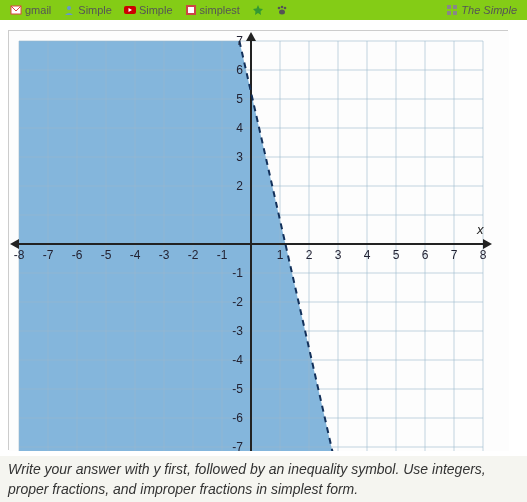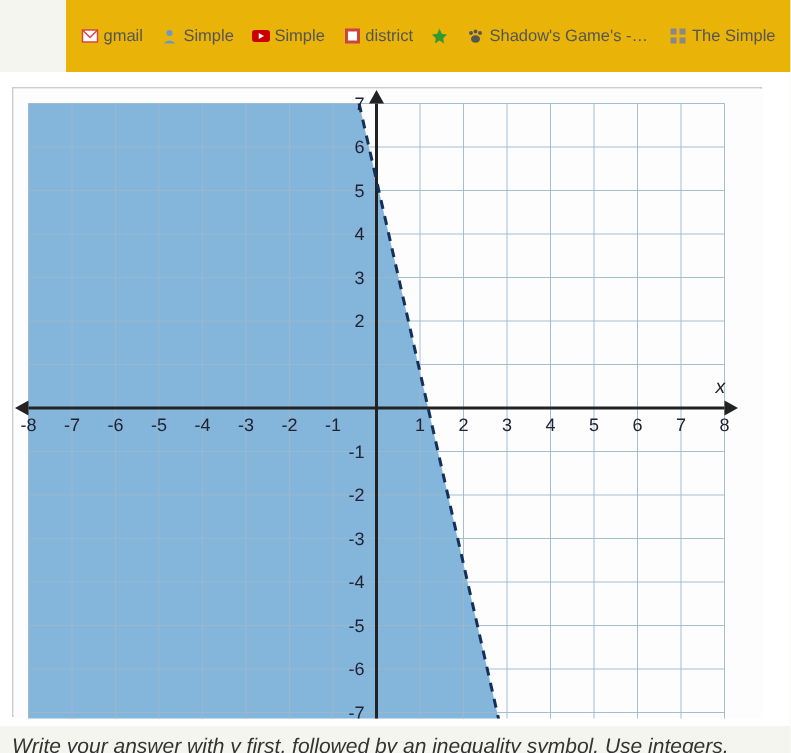--- a/index.html
+++ b/index.html
@@ -7,25 +7,24 @@
       font-family: Arial, sans-serif;
       width: 527px;
       height: 502px;
       background: #f5f5f0;
       overflow: hidden;
     }
     .bookmarks {
       display: flex;
       align-items: center;
       gap: 4px;
-      padding: 17px 6px;
-      background: #eab308;
+      padding: 3px 6px;
+      background: #84cc16;
       font-size: 11px;
       color: #555;
-      margin-left: 44px;
     }
     .bookmark-item {
       display: flex;
       align-items: center;
       gap: 3px;
       padding: 1px 4px;
       border-radius: 3px;
       cursor: pointer;
       white-space: nowrap;
     }
@@ -41,21 +40,21 @@
       background: #fff;
       border: 1px solid #ccc;
     }
     .instruction {
       padding: 4px 8px;
       font-size: 14px;
       font-style: italic;
       color: #333;
       line-height: 1.4;
     }
-    .ml-auto { margin-left: auto; }
+    .ml-auto { margin-left: auto; font-style: italic; }
   </style>
 </head>
 <body>
 
 <div class="bookmarks">
   <div class="bookmark-item">
     <span class="bm-icon">
       <svg width="12" height="12" viewBox="0 0 12 12">
           <rect x="1" y="2" width="10" height="8" fill="#fff" stroke="#d44" stroke-width="1"></rect>
           <path d="M1 2 L6 7 L11 2" stroke="#d44" stroke-width="1" fill="none"></path>
@@ -81,39 +80,38 @@
     </span>
     <span>Simple</span>
   </div>
   <div class="bookmark-item">
     <span class="bm-icon">
       <svg width="12" height="12" viewBox="0 0 12 12">
           <rect x="1" y="1" width="10" height="10" fill="#c44"></rect>
           <rect x="3" y="3" width="6" height="6" fill="#fff"></rect>
         </svg>
     </span>
-    <span>district</span>
+    <span>simplest</span>
   </div>
   <div class="bookmark-item">
     <span class="bm-icon">
       <svg width="12" height="12" viewBox="0 0 12 12">
           <path d="M6 1 L7.5 4.5 L11 5 L8.5 7.5 L9 11 L6 9 L3 11 L3.5 7.5 L1 5 L4.5 4.5 Z" fill="#393"></path>
         </svg>
     </span>
   </div>
   <div class="bookmark-item">
     <span class="bm-icon">
       <svg width="12" height="12" viewBox="0 0 12 12">
           <circle cx="3" cy="4" r="1.3" fill="#555"></circle>
           <circle cx="6" cy="3" r="1.3" fill="#555"></circle>
           <circle cx="9" cy="4" r="1.3" fill="#555"></circle>
           <ellipse cx="6" cy="8" rx="3" ry="2.5" fill="#555"></ellipse>
         </svg>
     </span>
-    <span>Shadow's Game's -…</span>
   </div>
   <div class="bookmark-item ml-auto">
     <span class="bm-icon">
       <svg width="12" height="12" viewBox="0 0 12 12">
           <rect x="1" y="1" width="4" height="4" fill="#888"></rect>
           <rect x="7" y="1" width="4" height="4" fill="#888"></rect>
           <rect x="1" y="7" width="4" height="4" fill="#888"></rect>
           <rect x="7" y="7" width="4" height="4" fill="#888"></rect>
         </svg>
     </span>

